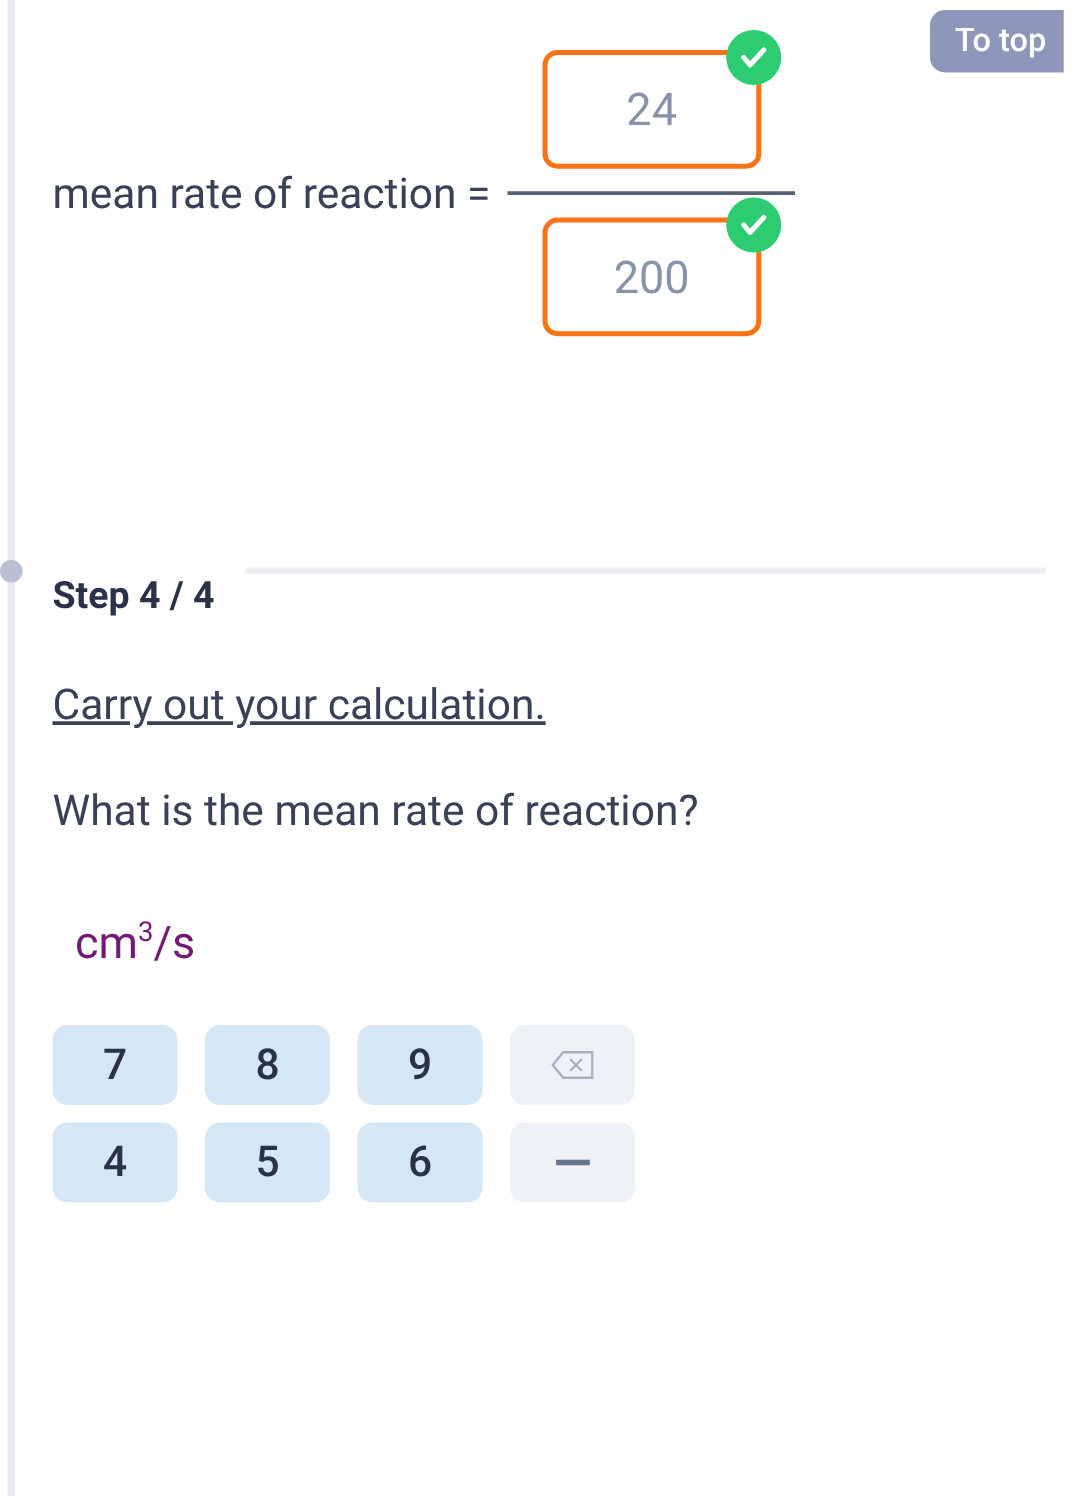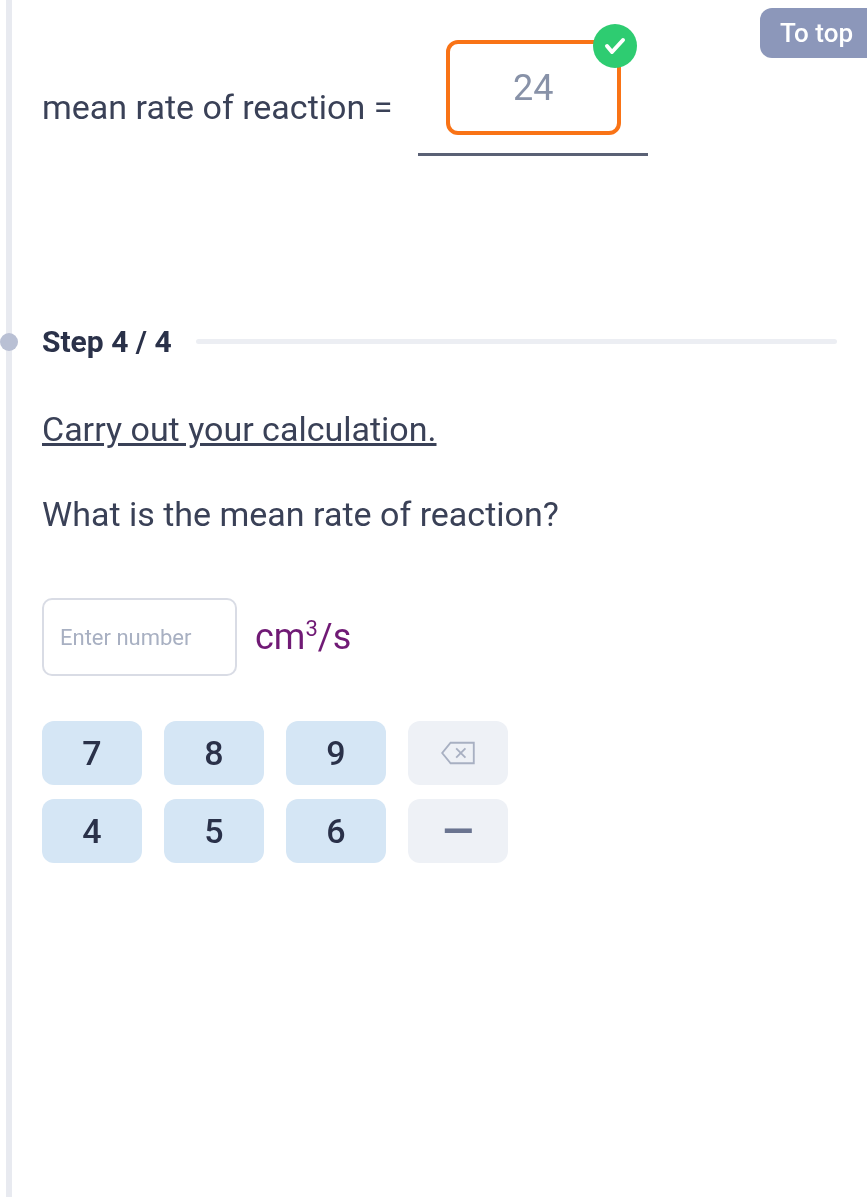--- a/index.html
+++ b/index.html
@@ -11,21 +11,21 @@
       font-family: -apple-system, BlinkMacSystemFont, 'Segoe UI', Roboto, sans-serif;
       background: #fff;
       width: 867px;
       height: 1197px;
       position: relative;
       overflow: hidden;
     }
     .to-top {
       position: absolute;
       top: 8px;
-      right: 0;
+      right: 16px;
       background: #8c97ba;
       color: #fff;
       font-size: 26px;
       font-weight: 500;
       padding: 10px 14px 10px 20px;
       border-radius: 12px 0 0 12px;
       cursor: pointer;
     }
     .content {
       padding: 40px 30px 0 30px;
@@ -40,21 +40,21 @@
       line-height: 1.3;
     }
     .equation-row {
       display: flex;
       align-items: center;
       margin-bottom: 150px;
     }
     .equation-label {
       font-size: 34px;
       color: #3a4157;
-      margin-right: 26px;
+      margin-right: 14px;
     }
     .fraction {
       display: flex;
       flex-direction: column;
       align-items: center;
     }
     .fraction-divider {
       width: 230px;
       height: 3px;
       background: #5a6175;
@@ -108,20 +108,21 @@
       width: 18px;
       height: 18px;
       background: #b9c0d4;
       border-radius: 50%;
     }
     .step-label {
       font-size: 30px;
       font-weight: 700;
       color: #2a3149;
       margin-right: 24px;
+      margin-top: 40px;
     }
     .step-line {
       flex: 1;
       height: 5px;
       background: #eceef3;
       border-radius: 3px;
     }
     .step-instruction {
       font-size: 34px;
       color: #3a4157;
@@ -215,35 +216,42 @@
     <div class="fraction">
       <div class="answer-box-wrap">
         <div class="answer-box">24</div>
         <div class="check-badge">
           <svg viewBox="0 0 24 24">
               <polyline points="4,12 9,18 20,6"></polyline>
             </svg>
         </div>
       </div>
       <div class="fraction-divider"></div>
+      <div class="answer-box-wrap">
+        <div class="answer-box">200</div>
+        <div class="check-badge">
+          <svg viewBox="0 0 24 24">
+              <polyline points="4,12 9,18 20,6"></polyline>
+            </svg>
+        </div>
+      </div>
     </div>
   </div>
 
   <div class="step-header">
     <div class="step-marker"></div>
     <div class="step-label">Step 4 / 4</div>
     <div class="step-line"></div>
   </div>
 
   <div class="step-instruction">Carry out your calculation.</div>
 
   <div class="step-question">What is the mean rate of reaction?</div>
 
   <div class="input-row">
-    <input type="text" class="number-input" placeholder="Enter number" style="">
     <span class="unit-label">cm<sup>3</sup>/s</span>
   </div>
 
   <div class="keypad">
     <div class="keypad-row">
       <button class="key">7</button>
       <button class="key">8</button>
       <button class="key">9</button>
       <button class="key key-action">
         <svg viewBox="0 0 40 28">

